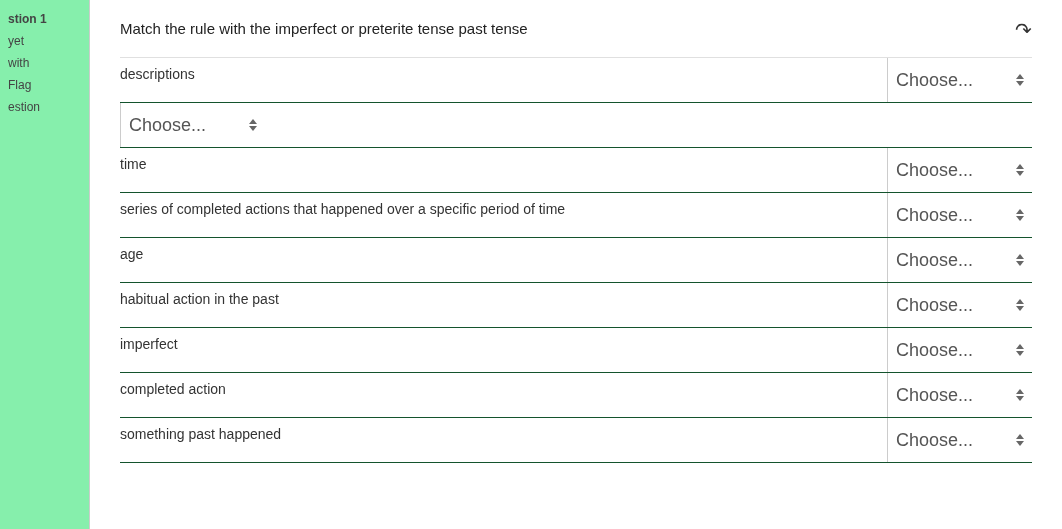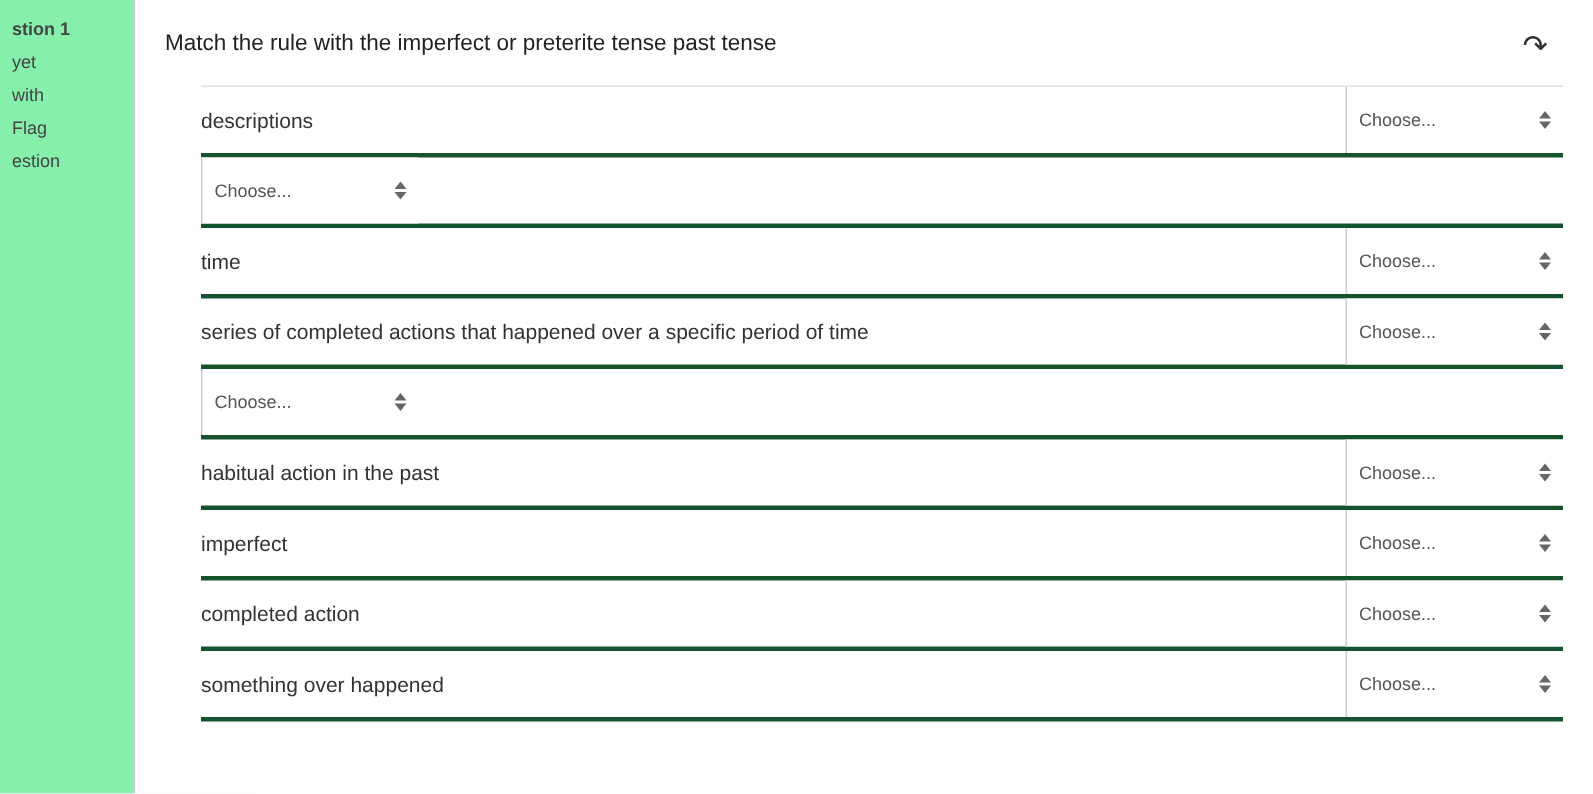--- a/index.html
+++ b/index.html
@@ -24,39 +24,38 @@
     }
     .sidebar-item {
       padding: 2px 0;
       cursor: pointer;
     }
     .sidebar-item.bold {
       font-weight: bold;
     }
     .main-content {
       flex: 1;
-      padding: 20px 20px;
+      padding: 20px 30px;
       background: #fff;
       position: relative;
     }
     .question-title {
       font-size: 15px;
       font-weight: 500;
       margin-bottom: 20px;
       color: #222;
     }
     .match-table {
       width: 100%;
     }
     .match-row {
       display: flex;
-      align-items: center;
-      border-bottom: 3px solid #14532d;
+      align-items: flex-start;
+      border-bottom: 1px solid #14532d;
       min-height: 44px;
-      margin-left: 24px;
     }
     .match-row:first-child {
       border-top: 1px solid #e0e0e0;
     }
     .match-label {
       flex: 1;
       padding: 8px 0;
       font-size: 14px;
       color: #333;
     }
@@ -67,21 +66,21 @@
       border-left: 1px solid #ccc;
       background: #fff;
       height: 44px;
     }
     .match-select {
       width: 100%;
       height: 100%;
       border: none;
       outline: none;
       background: transparent;
-      font-size: 12px;
+      font-size: 18px;
       color: #555;
       padding: 0 8px;
       cursor: pointer;
       appearance: none;
       -webkit-appearance: none;
     }
     .select-arrow {
       pointer-events: none;
       display: flex;
       flex-direction: column;
@@ -161,20 +160,21 @@
         <div class="match-label">series of completed actions that happened over a specific period of time</div>
         <div class="match-select-wrapper">
           <select class="match-select"><option value="">Choose...</option><option value="imperfect">Imperfect</option><option value="preterite">Preterite</option></select>
           <div class="select-arrow">
             <span class="arrow-up"></span>
             <span class="arrow-down"></span>
           </div>
         </div>
       </div>
       <div class="match-row">
+        <div class="match-label">age</div>
         <div class="match-select-wrapper">
           <select class="match-select"><option value="">Choose...</option><option value="imperfect">Imperfect</option><option value="preterite">Preterite</option></select>
           <div class="select-arrow">
             <span class="arrow-up"></span>
             <span class="arrow-down"></span>
           </div>
         </div>
       </div>
       <div class="match-row">
         <div class="match-label">habitual action in the past</div>
@@ -200,21 +200,21 @@
         <div class="match-label">completed action</div>
         <div class="match-select-wrapper">
           <select class="match-select"><option value="">Choose...</option><option value="imperfect">Imperfect</option><option value="preterite">Preterite</option></select>
           <div class="select-arrow">
             <span class="arrow-up"></span>
             <span class="arrow-down"></span>
           </div>
         </div>
       </div>
       <div class="match-row">
-        <div class="match-label">something over happened</div>
+        <div class="match-label">something past happened</div>
         <div class="match-select-wrapper">
           <select class="match-select"><option value="">Choose...</option><option value="imperfect">Imperfect</option><option value="preterite">Preterite</option></select>
           <div class="select-arrow">
             <span class="arrow-up"></span>
             <span class="arrow-down"></span>
           </div>
         </div>
       </div>
     </div>
 

